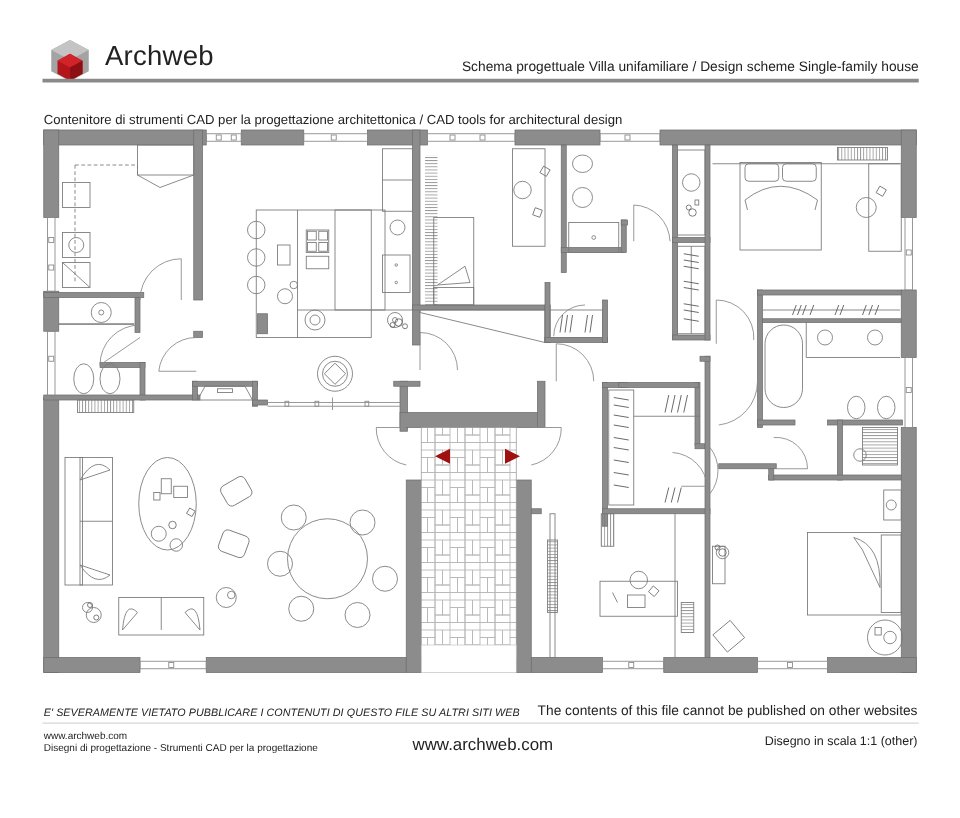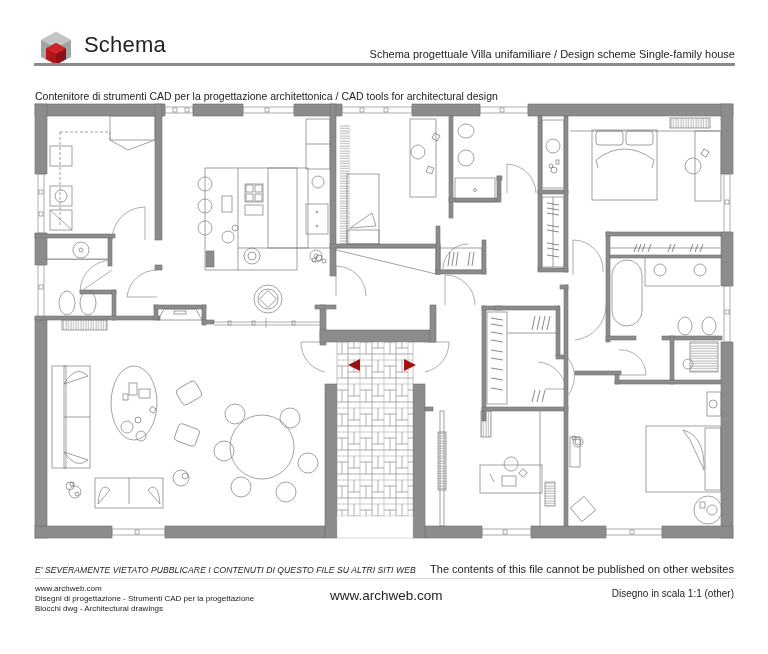--- a/index.html
+++ b/index.html
@@ -22,21 +22,21 @@
 </head>
 <body>
 
 <svg class="abs logo" viewBox="0 0 36 36">
   <polygon points="18,2 33,10 33,27 18,35 3,27 3,10" fill="#a3a3a3"></polygon>
   <polygon points="18,2 33,10 18,18 3,10" fill="#c4c4c4"></polygon>
   <polygon points="18,13 28,18.5 28,29 18,34.5 8,29 8,18.5" fill="#b3151a"></polygon>
   <polygon points="18,13 28,18.5 18,24 8,18.5" fill="#d0242a"></polygon>
   <polygon points="18,24 28,18.5 28,29 18,34.5" fill="#8d0f13"></polygon>
 </svg>
-<div class="abs brand">Schema</div>
+<div class="abs brand">Archweb</div>
 <div class="abs scheme">Schema progettuale Villa unifamiliare  /  Design scheme Single-family house</div>
 <div class="abs rule-top"></div>
 <div class="abs subtitle">Contenitore di strumenti CAD per la progettazione architettonica  /  CAD tools for architectural design</div>
 
 <svg class="abs plan" viewBox="0 0 768 654" xmlns="http://www.w3.org/2000/svg">
   <defs>
     <pattern id="herring" width="24" height="24" patternUnits="userSpaceOnUse">
       <rect width="24" height="24" fill="#ffffff"></rect>
       <g fill="none" stroke="#b8b8b8" stroke-width="0.7">
         <rect x="0" y="0" width="12" height="6"></rect>
@@ -452,16 +452,15 @@
       <circle cx="77" cy="494" r="2"></circle>
   </g>
 </svg>
 
 <div class="abs warn-it">E' SEVERAMENTE VIETATO PUBBLICARE I CONTENUTI DI QUESTO FILE SU ALTRI SITI WEB</div>
 <div class="abs warn-en">The contents of this file cannot be published on other websites</div>
 <div class="abs rule-bot"></div>
 <div class="abs foot">
   <div>www.archweb.com</div>
   <div>Disegni di progettazione - Strumenti CAD  per la progettazione</div>
-  <div>Blocchi dwg - Architectural drawings</div>
 </div>
 <div class="abs site">www.archweb.com</div>
 <div class="abs scale">Disegno in scala 1:1 (other)</div>
 
 </body></html>

